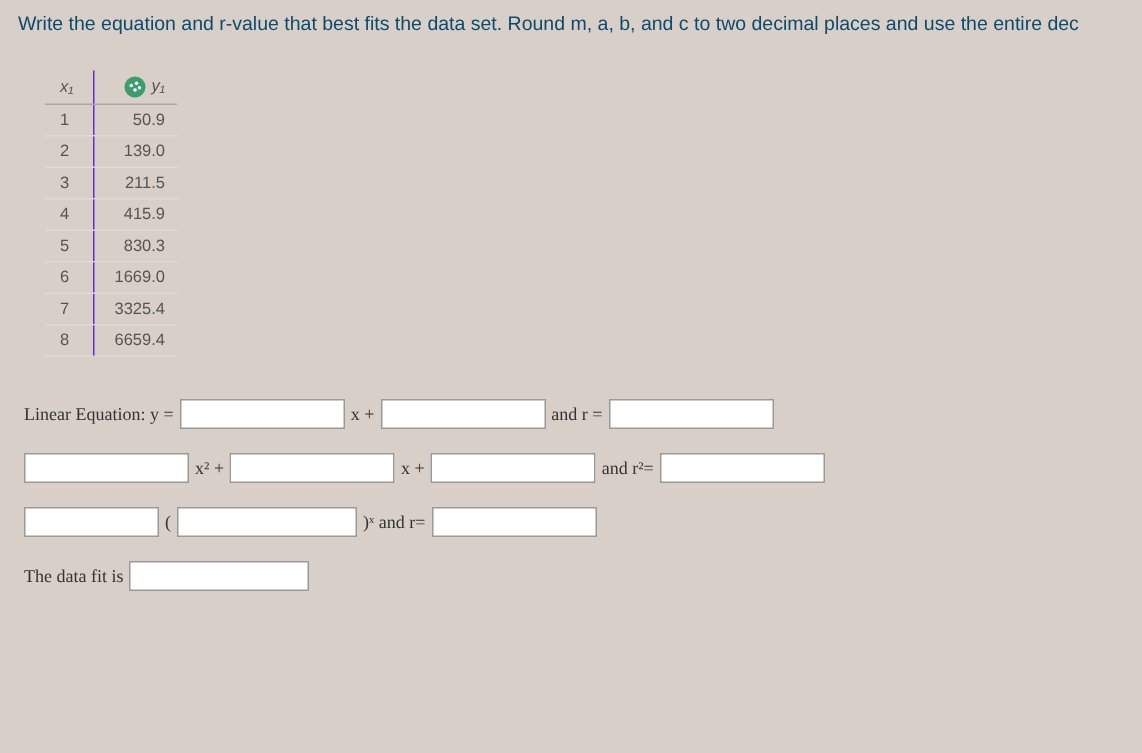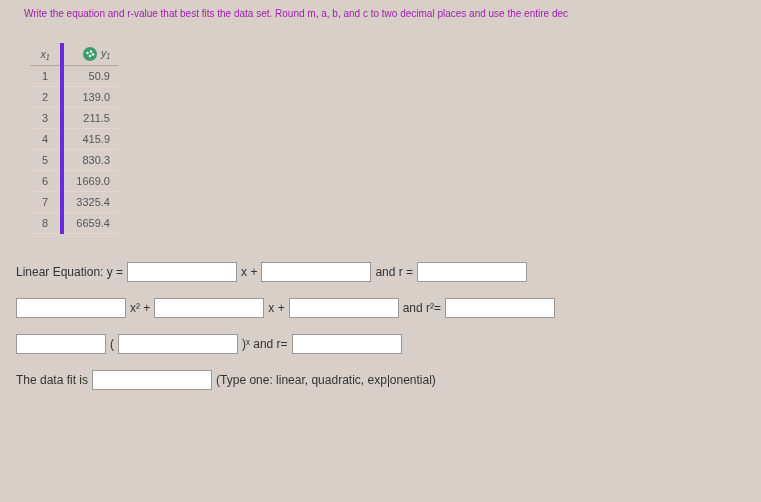--- a/index.html
+++ b/index.html
@@ -7,36 +7,35 @@
       font-family: Arial, sans-serif;
       background: #d8d0c8;
       width: 761px;
       height: 502px;
       padding: 8px 12px;
       font-size: 12px;
       color: #333;
       overflow: hidden;
     }
     .instructions {
-      font-size: 10px;
-      color: #a21caf;
+      font-size: 13px;
+      color: #0c4a6e;
       margin-bottom: 24px;
-      margin-left: 12px;
     }
     .data-table {
       margin-left: 18px;
       margin-bottom: 28px;
       border-collapse: collapse;
     }
     .data-table th, .data-table td {
       padding: 4px 10px;
       font-size: 11px;
       color: #555;
-      text-align: center;
-      border-right: 4px solid #6d28d9;
+      text-align: left;
+      border-right: 1px solid #6d28d9;
       border-bottom: 1px solid #e0dad2;
     }
     .data-table th {
       font-weight: normal;
       font-style: italic;
       border-bottom: 1px solid #b0a8a0;
     }
     .data-table td:last-child, .data-table th:last-child {
       border-right: none;
       padding-left: 12px;
@@ -55,20 +54,21 @@
       margin-right: 4px;
     }
     .header-icon svg { width: 10px; height: 10px; }
     .eq-row {
       margin: 12px 0 16px 4px;
       display: flex;
       align-items: center;
       gap: 4px;
       font-size: 12px;
       color: #333;
+      font-family: Liberation Serif, serif;
     }
     .input-box {
       background: #fff;
       border: 1px solid #999;
       height: 20px;
       display: inline-block;
       vertical-align: middle;
     }
     .w-sm { width: 90px; }
     .w-md { width: 110px; }
@@ -162,14 +162,13 @@
   <span class="input-box w-sm"></span>
   <span>(</span>
   <span class="input-box w-lg"></span>
   <span>)ˣ and r=</span>
   <span class="input-box w-md"></span>
 </div>
 
 <div class="eq-row">
   <span>The data fit is</span>
   <span class="input-box w-lg"></span>
-  <span>(Type one: linear, quadratic, exp<span class="cursor"></span>onential)</span>
 </div>
 
 </body></html>

